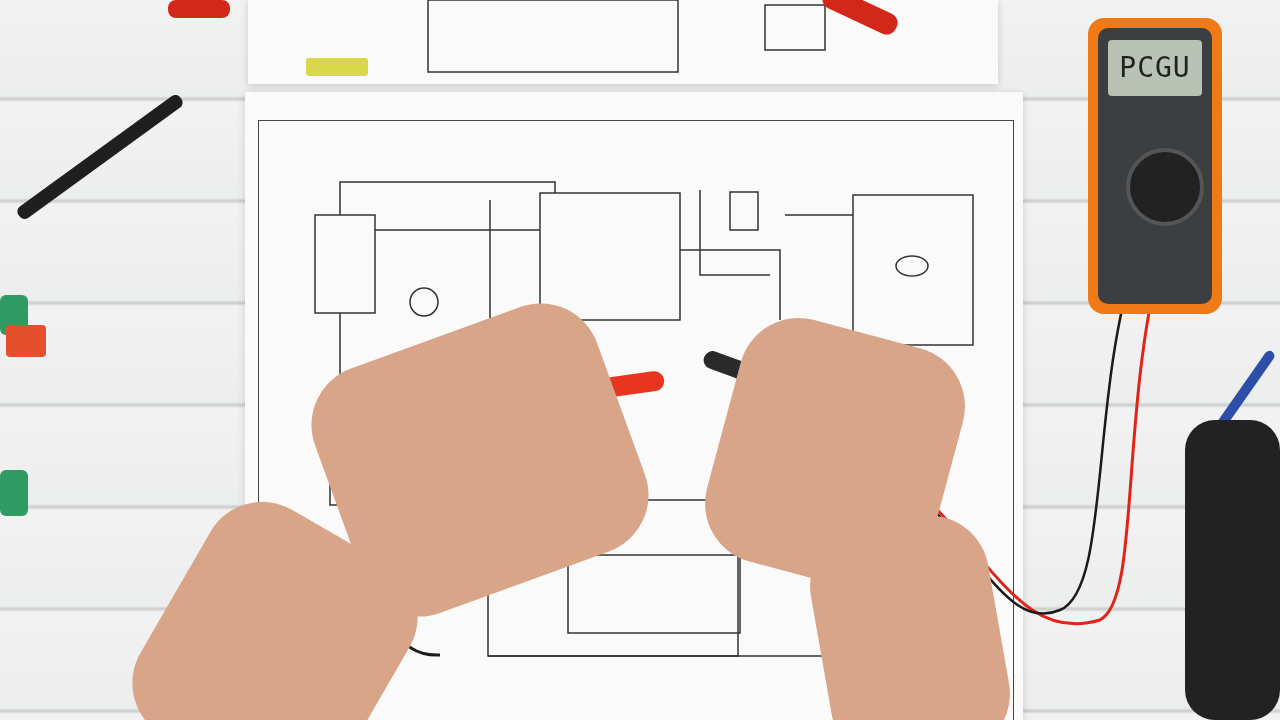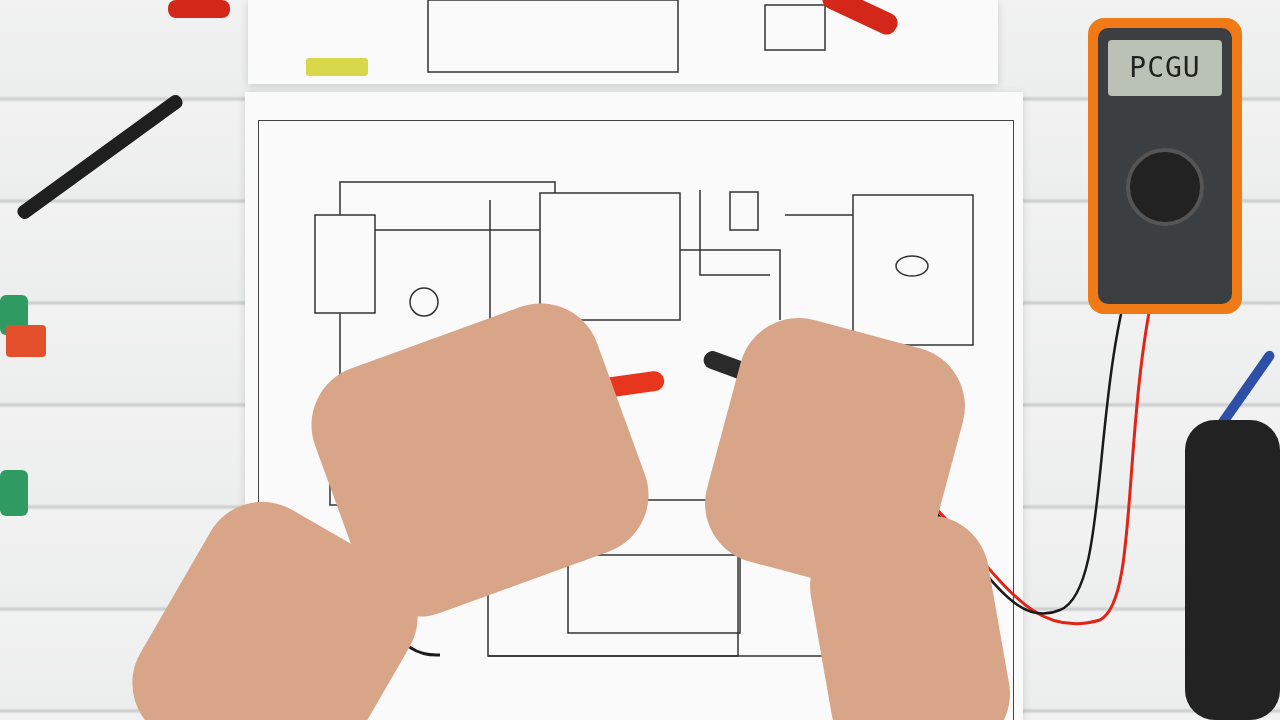--- a/index.html
+++ b/index.html
@@ -5,21 +5,21 @@
   html, body { margin:0; padding:0; }
   body { width:1280px; height:720px; overflow:hidden; position:relative;
          background:#eceeed; font-family:"Liberation Sans", sans-serif; }
   .planks { position:absolute; inset:0;
     background: repeating-linear-gradient(180deg, #f1f2f1 0px, #eceeed 96px, #c9cccb 99px, #f1f2f1 102px); }
   .paper { position:absolute; background:#fafafa; box-shadow:0 2px 8px rgba(0,0,0,.15); }
   .paper.top { left:248px; top:0; width:750px; height:84px; }
   .paper.main { left:245px; top:92px; width:778px; height:640px; }
   .frame { position:absolute; left:258px; top:120px; width:754px; height:600px; border:1.5px solid #444; }
   .schematic { position:absolute; left:0; top:0; }
-  .meter { position:absolute; left:1088px; top:18px; width:134px; height:296px; background:#f07a16; border-radius:16px;padding-left:20px; }
+  .meter { position:absolute; left:1088px; top:18px; width:134px; height:296px; background:#f07a16; border-radius:16px; }
   .meter-body { position:absolute; left:10px; top:10px; right:10px; bottom:10px; background:#3b3f42; border-radius:10px; }
   .lcd { position:absolute; left:10px; top:12px; right:10px; height:56px; background:#b9c2b4; border-radius:4px;
          font-family:"DejaVu Sans Mono", monospace; font-size:28px; color:#1f2320; text-align:center; line-height:56px; letter-spacing:1px; }
   .dial { position:absolute; left:28px; top:120px; width:70px; height:70px; border-radius:50%; background:#222; border:4px solid #555; }
   .hand { position:absolute; background:#d9a589; border-radius:60px; }
   .caption { position:absolute; left:0; top:0; width:1px; height:1px; overflow:hidden; }
 </style>
 </head>
 <body>
 

